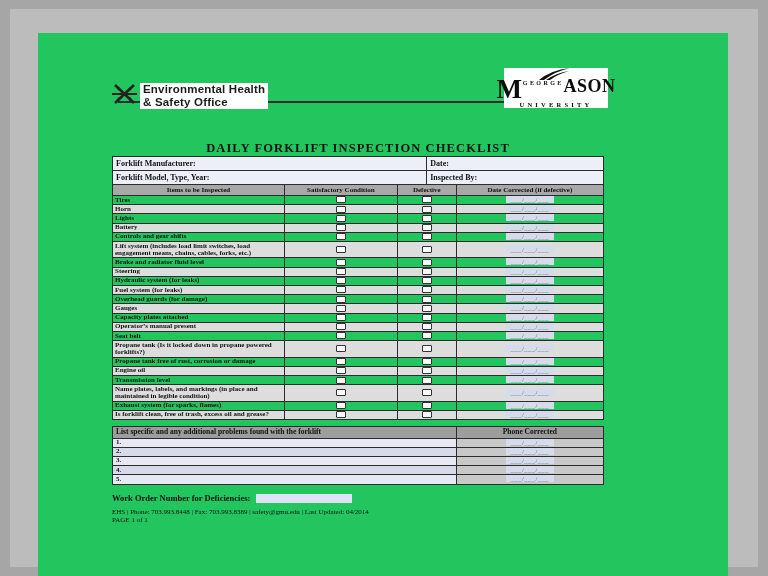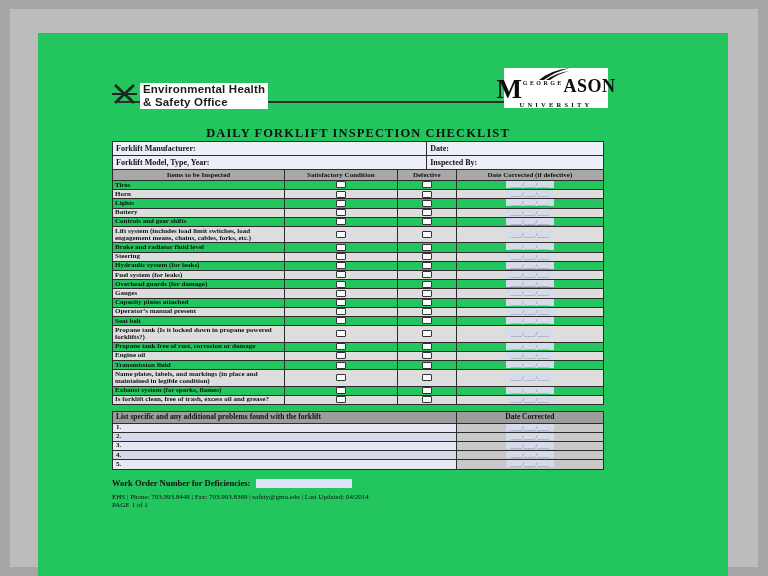--- a/index.html
+++ b/index.html
@@ -29,21 +29,21 @@
   .mason{position:absolute;right:-4px;top:-11px;width:104px;text-align:center;color:#0d0d0d;z-index:2;background:#fff;}
   .mason-feather{display:block;margin:0 auto -2px 34px;}
   .mason-row{display:flex;justify-content:center;align-items:flex-start;}
   .mason-m{font-size:27px;line-height:21px;font-weight:bold;}
   .mason-col{display:flex;align-items:flex-start;}
   .mason-george{font-size:6px;font-weight:bold;letter-spacing:2.4px;line-height:6px;margin:1px 0 0 1px;}
   .mason-ason{font-size:18px;font-weight:bold;line-height:15px;letter-spacing:0.5px;}
   .mason-univ{font-size:6.5px;font-weight:bold;letter-spacing:3.2px;line-height:7px;margin-top:1px;}
 
   
-  .title{text-align:center;font-weight:bold;font-size:12.5px;letter-spacing:1.1px;margin-top:1px;}
+  .title{text-align:center;font-weight:bold;font-size:12.5px;letter-spacing:1.1px;margin-top:16px;}
   .note{font-style:italic;font-size:8px;margin:4px 0 3px 1px;color:#1d1d1d;}
 
   
   table{border-collapse:collapse;width:100%;}
   td,th{border:1px solid #2c2c2c;}
 
   .info td{
     background:#edeff8;font-weight:bold;font-size:8px;line-height:9px;
     padding:2px 0 2px 3px;
   }
@@ -259,21 +259,21 @@
             <td class="center"><span class="cb"></span></td>
             <td class="center"><span class="df">___/___/___</span></td>
           </tr>
           <tr>
             <td class="item">Engine oil</td>
             <td class="center"><span class="cb"></span></td>
             <td class="center"><span class="cb"></span></td>
             <td class="center"><span class="df">___/___/___</span></td>
           </tr>
           <tr>
-            <td class="item">Transmission fluid</td>
+            <td class="item">Transmission level</td>
             <td class="center"><span class="cb"></span></td>
             <td class="center"><span class="cb"></span></td>
             <td class="center"><span class="df">___/___/___</span></td>
           </tr>
           <tr>
             <td class="item">Name plates, labels, and markings (in place and maintained in legible condition)</td>
             <td class="center"><span class="cb"></span></td>
             <td class="center"><span class="cb"></span></td>
             <td class="center"><span class="df">___/___/___</span></td>
           </tr>
@@ -289,21 +289,21 @@
             <td class="center"><span class="cb"></span></td>
             <td class="center"><span class="df">___/___/___</span></td>
           </tr>
         </tbody>
     </table>
 
     <table class="problems">
       <thead>
         <tr>
           <th class="left">List specific and any additional problems found with the forklift</th>
-          <th>Date Corrected</th>
+          <th>Phone Corrected</th>
         </tr>
       </thead>
       <tbody id="problems-body">
           <tr>
             <td class="num">1.</td>
             <td class="pdate"><span class="df">___/___/___</span></td>
           </tr>
           <tr>
             <td class="num">2.</td>
             <td class="pdate"><span class="df">___/___/___</span></td>

